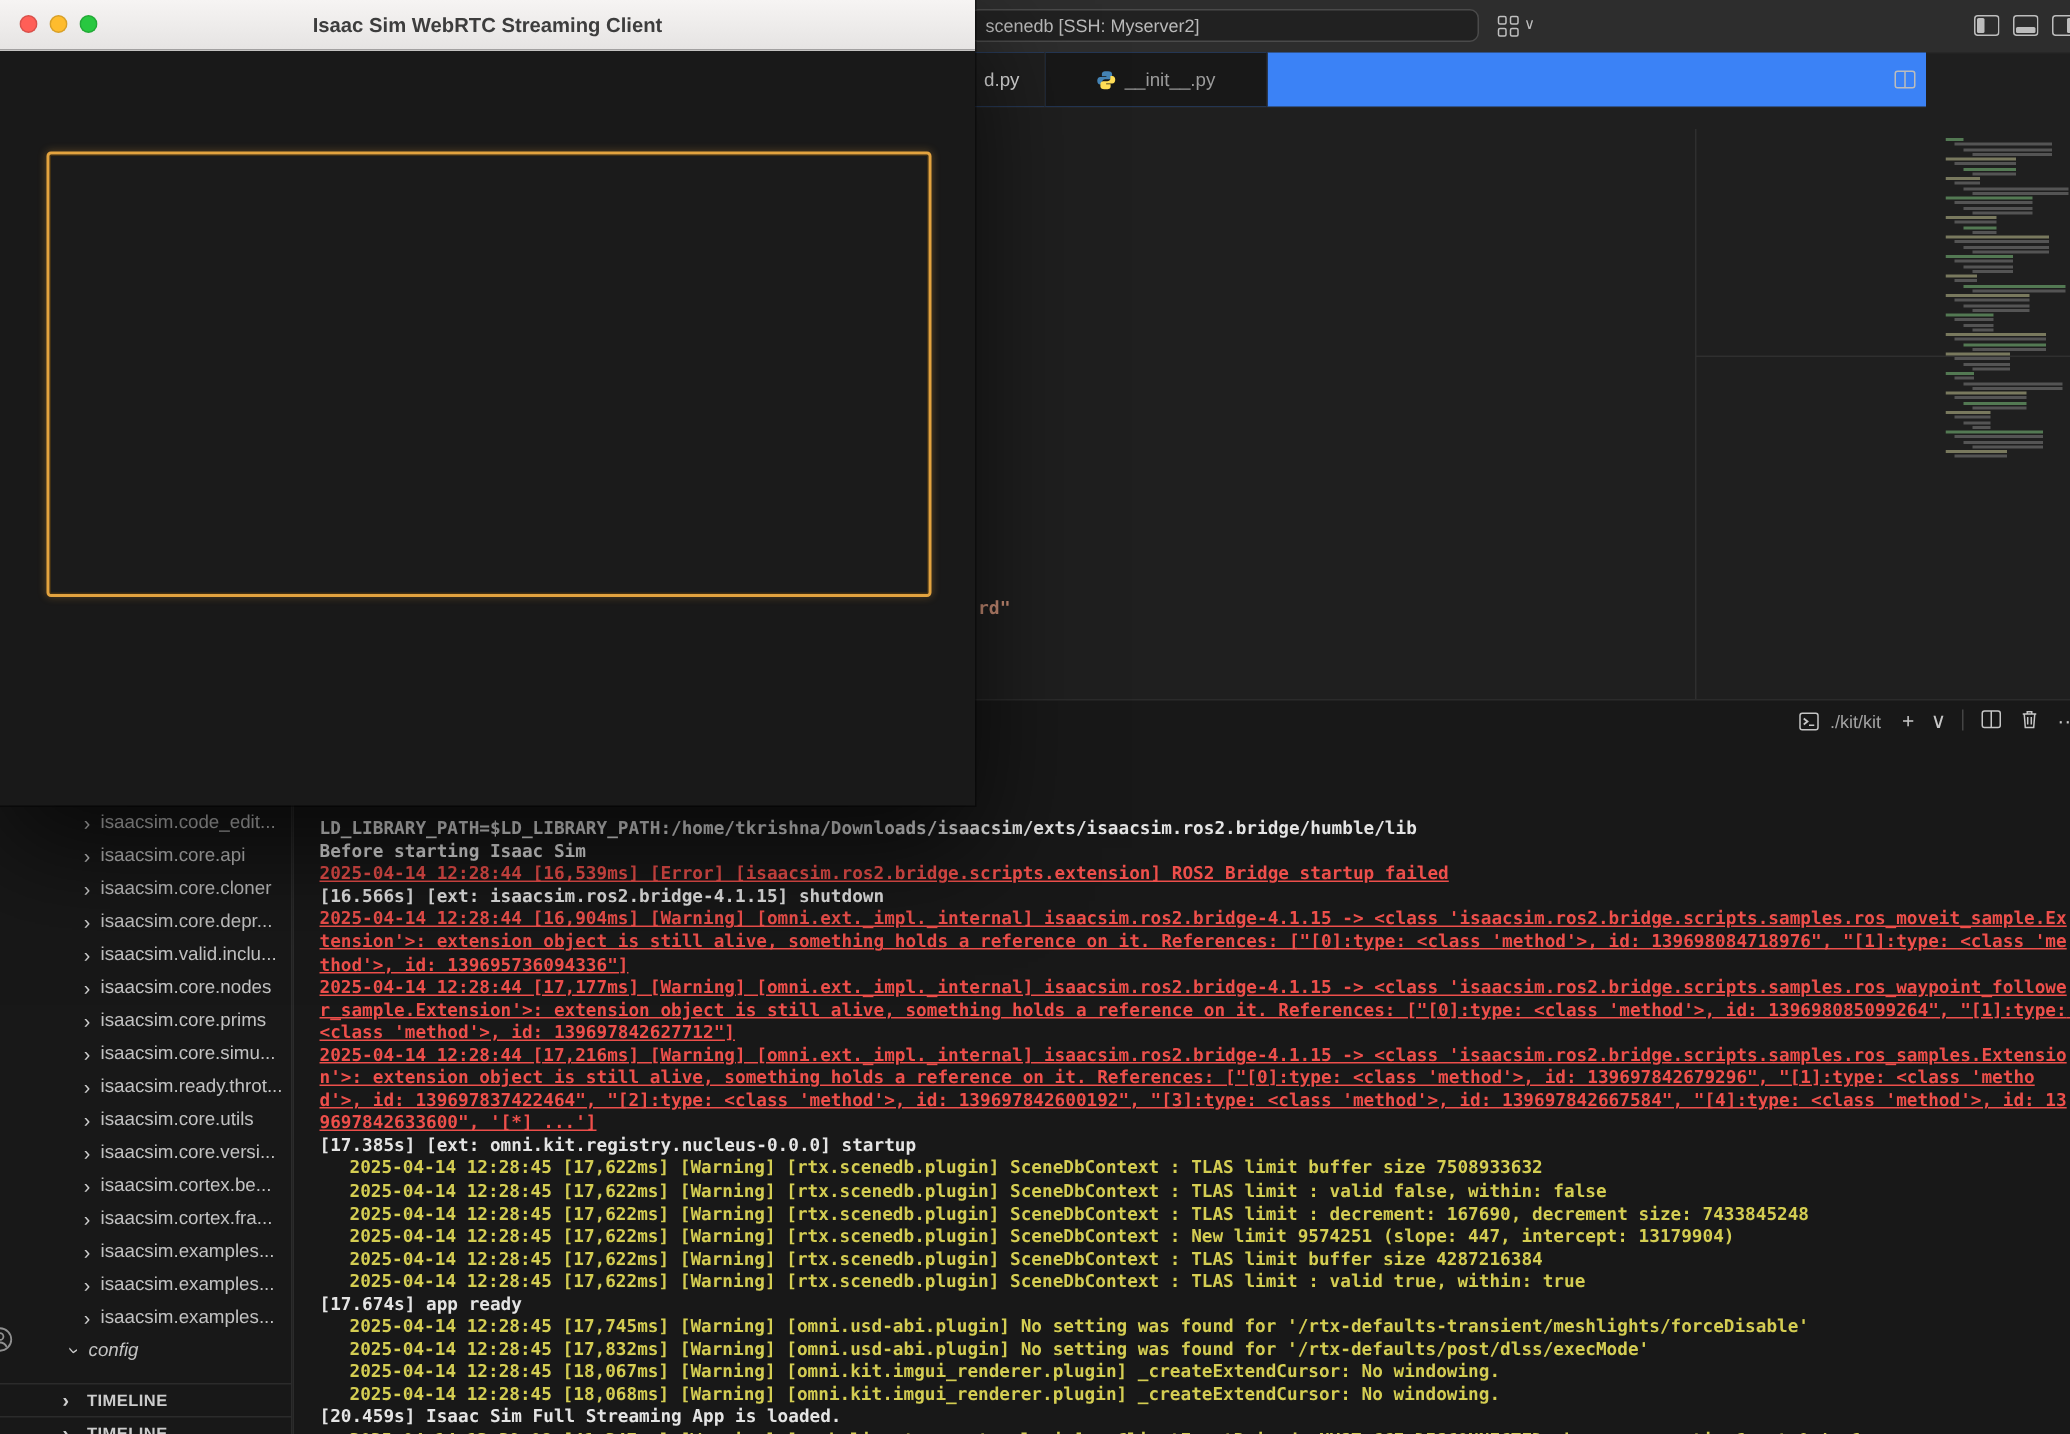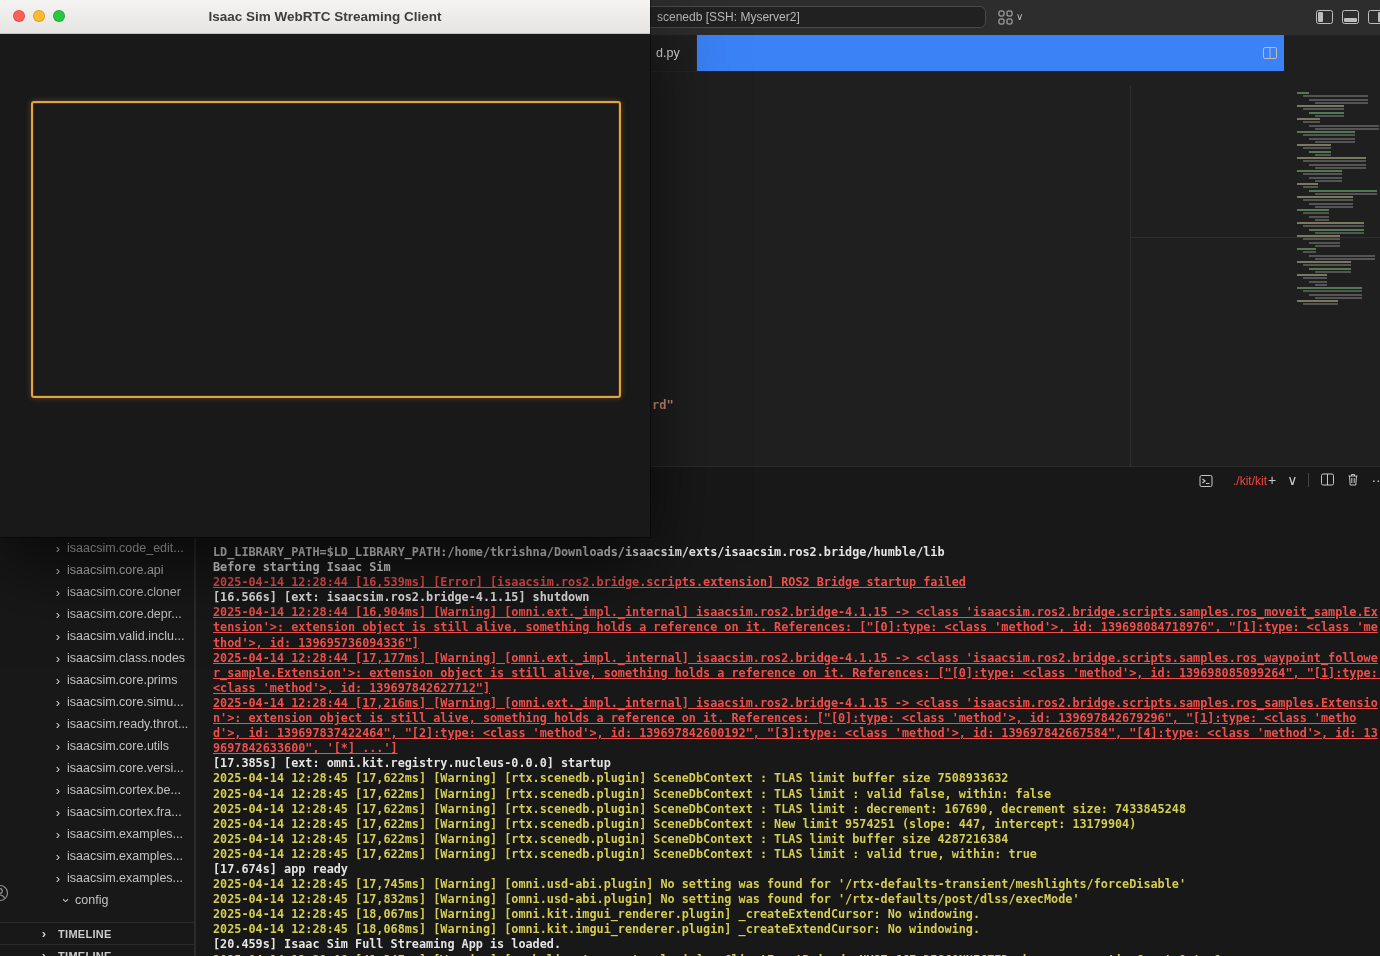--- a/index.html
+++ b/index.html
@@ -29,40 +29,40 @@
   
   .editor{position:absolute;left:0;top:72px;width:1380px;height:394px;background:#1f1f1f;overflow:hidden;}
   .code-frag{position:absolute;left:652px;top:326px;font:bold 12px "DejaVu Sans Mono",monospace;color:#ce9178;}
   .v-div{position:absolute;left:1130px;top:14px;width:1px;height:380px;background:#2f2f2f;}
   .h-div{position:absolute;left:1130px;top:165px;width:250px;height:1px;background:#2f2f2f;}
   .minimap{position:absolute;left:1297px;top:20px;width:83px;height:218px;overflow:hidden;}
 
   
   .panel{position:absolute;left:195px;top:466px;width:1185px;height:490px;background:#181818;
          border-top:1px solid #2b2b2b;border-left:1px solid #2b2b2b;box-sizing:border-box;overflow:hidden;}
-  .term-group{position:absolute;left:1003px;top:7px;display:flex;align-items:center;gap:20px;color:#ef4444;font-size:12px;}
+  .term-group{position:absolute;left:1003px;top:7px;display:flex;align-items:center;gap:7px;color:#a3a3a3;font-size:12px;}
   .panel-icons{position:absolute;left:1072px;top:5px;display:flex;gap:11px;align-items:center;color:#c6c6c6;}
   .picon{font-size:14px;line-height:1;color:#c6c6c6;}
   .pdivider{width:1px;height:14px;background:#444;}
   .term{position:absolute;left:17px;top:78px;width:1165px;font:bold 11.8px "DejaVu Sans Mono",monospace;
         line-height:15.1px;white-space:pre-wrap;word-break:break-all;}
   .tline{min-height:15.1px;}
   .tline.w{color:var(--c-log_white,#e4e4e4);}
   .tline.r{color:var(--c-log_red,#ee4f4b);text-decoration:underline;}
-  .tline.y{color:var(--c-log_yellow,#d4cd52);}
+  .tline.y{color:var(--c-log_yellow,#d4cd52);margin-left:20px;}
 
   
   .sidebar{position:absolute;left:0;top:35px;width:195px;height:921px;background:#181818;
            border-right:1px solid #2b2b2b;box-sizing:border-box;overflow:hidden;}
   .activity{position:absolute;left:0;top:0;width:9px;height:921px;overflow:hidden;}
   .act-icon{position:absolute;left:-9px;color:#8f8f8f;}
   .file-tree{position:absolute;left:0;top:502px;width:195px;}
   .tree-row{display:flex;align-items:center;height:22px;color:#c2c2c2;font-size:12.5px;
             padding-left:52px;box-sizing:border-box;white-space:nowrap;cursor:pointer;}
-  .tree-row.indent{padding-left:60px;}
+  .tree-row.indent{padding-left:44px;font-style:italic;}
   .chev{display:inline-block;width:12px;font-size:13px;color:#cfcfcf;margin-right:3px;text-align:center;}
   .chev.down{transform:rotate(90deg);}
   .side-section{position:absolute;left:0;width:195px;height:22px;border-top:1px solid #2b2b2b;
                 display:flex;align-items:center;padding-left:38px;box-sizing:border-box;color:#cccccc;
                 font-size:11px;font-weight:bold;letter-spacing:.3px;gap:5px;background:#181818;}
   .sec-outline{top:887px;}
   .sec-timeline{top:909px;}
 
   
   .isaac{position:absolute;left:0;top:0;width:650px;height:537px;background:#191919;z-index:50;
@@ -119,20 +119,29 @@
           <rect x="0.5" y="0.5" width="16" height="13" rx="2" fill="none" stroke="#bdbdbd"></rect>
           <rect x="10" y="2" width="5" height="10" rx="1" fill="#bdbdbd"></rect>
         </svg>
       </span>
     </div>
   </div>
 
   <div class="tabbar">
     <div class="tab tab1 active">
       <span>d.py</span>
+    </div>
+    <div class="tab tab2 inactive">
+      <span>
+        <svg width="13" height="13" viewBox="0 0 13 13">
+          <path d="M6.3 0.5c-2.2 0-2.7 1-2.7 1.9v1.4h3v.6H2.5C1.3 4.4.5 5.3.5 6.9c0 1.5.8 2.5 2 2.5h1.2V7.9c0-1.2 1-2 2.2-2h2.6c1 0 1.9-.8 1.9-1.9V2.4c0-1-.9-1.9-2.6-1.9H6.3z" fill="#4584b6"></path>
+          <path d="M6.7 12.5c2.2 0 2.7-1 2.7-1.9V9.2h-3v-.6h4.1c1.2 0 2-.9 2-2.5 0-1.5-.8-2.5-2-2.5H9.3v1.5c0 1.2-1 2-2.2 2H4.5c-1 0-1.9.8-1.9 1.9v1.6c0 1 .9 1.9 2.6 1.9h1.5z" fill="#ffde57"></path>
+        </svg>
+      </span>
+      <span>__init__.py</span>
     </div>
     <div class="tab-actions">
       <svg width="16" height="16" viewBox="0 0 16 16">
         <rect x="1.5" y="2.5" width="13" height="11" rx="1.5" fill="none" stroke="#bdbdbd"></rect>
         <line x1="8" y1="2.5" x2="8" y2="13.5" stroke="#bdbdbd"></line>
       </svg>
     </div>
   </div>
 
   <div class="editor">
@@ -275,21 +284,21 @@
         <div class="tree-row">
           <span class="chev">›</span>
           <span>isaacsim.core.depr...</span>
         </div>
         <div class="tree-row">
           <span class="chev">›</span>
           <span>isaacsim.valid.inclu...</span>
         </div>
         <div class="tree-row">
           <span class="chev">›</span>
-          <span>isaacsim.class.nodes</span>
+          <span>isaacsim.core.nodes</span>
         </div>
         <div class="tree-row">
           <span class="chev">›</span>
           <span>isaacsim.core.prims</span>
         </div>
         <div class="tree-row">
           <span class="chev">›</span>
           <span>isaacsim.core.simu...</span>
         </div>
         <div class="tree-row">

